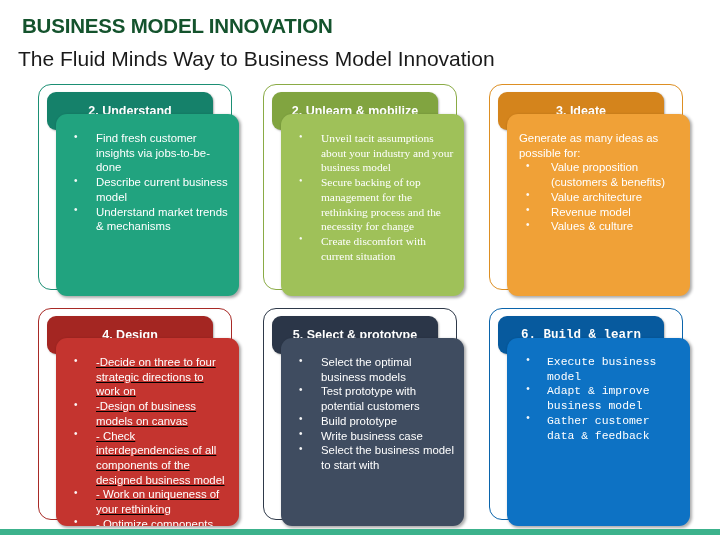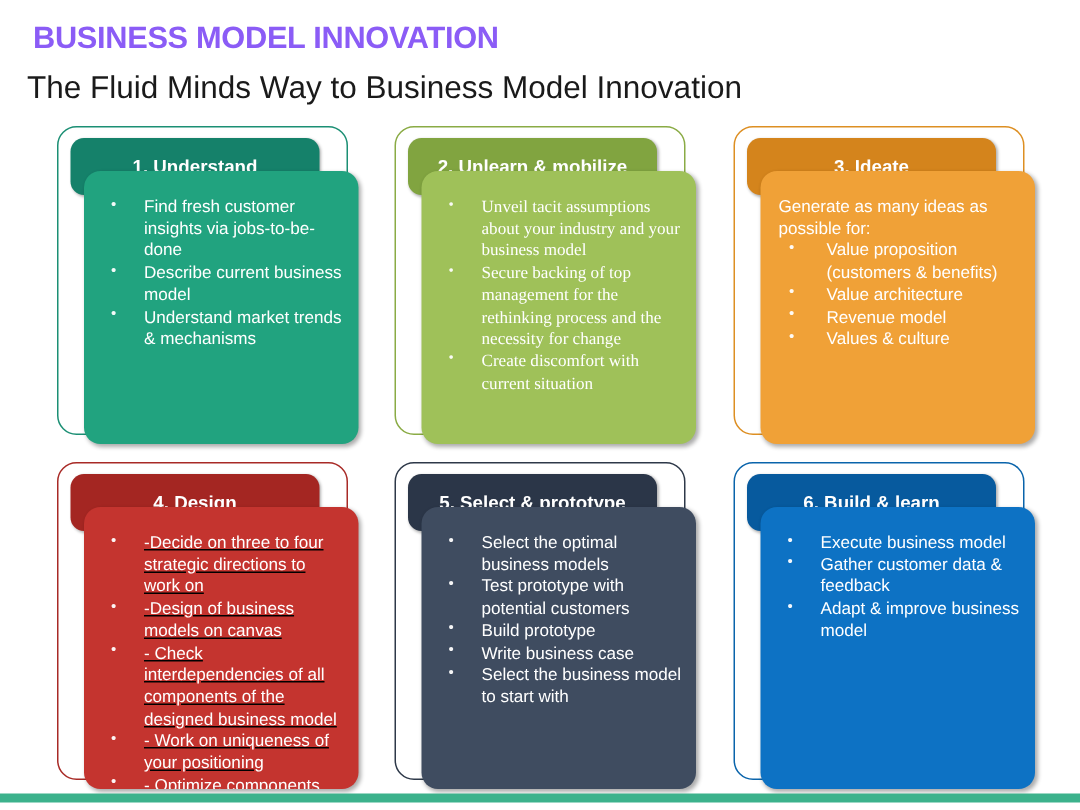--- a/index.html
+++ b/index.html
@@ -21,21 +21,21 @@
     left: 0; top: 0;
     width: 720px;
   }
   .title {
     position: absolute;
     left: 22px;
     top: 14px;
     font-size: 20.5px;
     font-weight: bold;
     letter-spacing: -0.2px;
-    color: #8b5cf6;
+    color: #14532d;
     white-space: nowrap;
   }
   .subtitle {
     position: absolute;
     left: 18px;
     top: 47px;
     font-size: 21px;
     font-weight: normal;
     color: #1a1a1a;
     white-space: nowrap;
@@ -153,21 +153,21 @@
 
 <div class="slide-header">
   <div class="title">BUSINESS MODEL INNOVATION</div>
   <div class="subtitle">The Fluid Minds Way to Business Model Innovation</div>
 </div>
 
 <div class="grid" id="grid">
     <div class="card" style="left: 38px; top: 84px; width: 194px; height: 206px;">
       <div class="card-frame" style="border-color: rgb(27, 143, 116);"></div>
       <div class="card-head" style="background: rgb(21, 129, 106);">
-        <div class="card-head-label">1. Understand</div>
+        <div class="card-head-label">2. Understand</div>
       </div>
       <div class="card-body" style="background: rgb(33, 163, 127);">
         <div class="card-content">
           <ul class="bullets">
             <li>Find fresh customer insights via jobs-to-be-done</li>
             <li>Describe current business model</li>
             <li>Understand market trends &amp; mechanisms</li>
           </ul>
         </div>
       </div>
@@ -208,21 +208,21 @@
       <div class="card-frame" style="border-color: rgb(168, 42, 38);"></div>
       <div class="card-head" style="background: rgb(164, 38, 34);">
         <div class="card-head-label">4. Design</div>
       </div>
       <div class="card-body" style="background: rgb(196, 52, 47); text-decoration: underline;">
         <div class="card-content">
           <ul class="bullets">
             <li> -Decide on three to four strategic directions to work on</li>
             <li> -Design of business models on canvas</li>
             <li>- Check interdependencies of all components of the designed business model</li>
-            <li>- Work on uniqueness of your positioning</li>
+            <li>- Work on uniqueness of your rethinking</li>
             <li>- Optimize components</li>
           </ul>
         </div>
       </div>
     </div>
     <div class="card" style="left: 263px; top: 308px; width: 194px; height: 212px;">
       <div class="card-frame" style="border-color: rgb(46, 57, 73);"></div>
       <div class="card-head" style="background: rgb(43, 54, 72);">
         <div class="card-head-label">5.  Select &amp; prototype</div>
       </div>
@@ -231,30 +231,30 @@
           <ul class="bullets">
             <li>Select the optimal business models</li>
             <li>Test prototype with potential customers</li>
             <li> Build prototype</li>
             <li>Write business case</li>
             <li>Select the business model to start with</li>
           </ul>
         </div>
       </div>
     </div>
-    <div class="card" style="left: 489px; top: 308px; width: 194px; height: 212px;">
+    <div class="card" style="left: 489px; top: 308px; width: 194px; height: 212px; font-family: Liberation Mono, monospace;">
       <div class="card-frame" style="border-color: rgb(10, 100, 171);"></div>
       <div class="card-head" style="background: rgb(7, 90, 158);">
         <div class="card-head-label">6. Build &amp; learn</div>
       </div>
       <div class="card-body" style="background: rgb(13, 114, 196);">
         <div class="card-content">
           <ul class="bullets">
             <li> Execute business model</li>
+            <li>Adapt &amp; improve business model</li>
             <li>Gather customer data &amp; feedback</li>
-            <li>Adapt &amp; improve business model</li>
           </ul>
         </div>
       </div>
     </div>
   </div>
 
 <div class="bottom-bar" style="background: rgb(60, 178, 140);"></div>
 
 </body></html>

